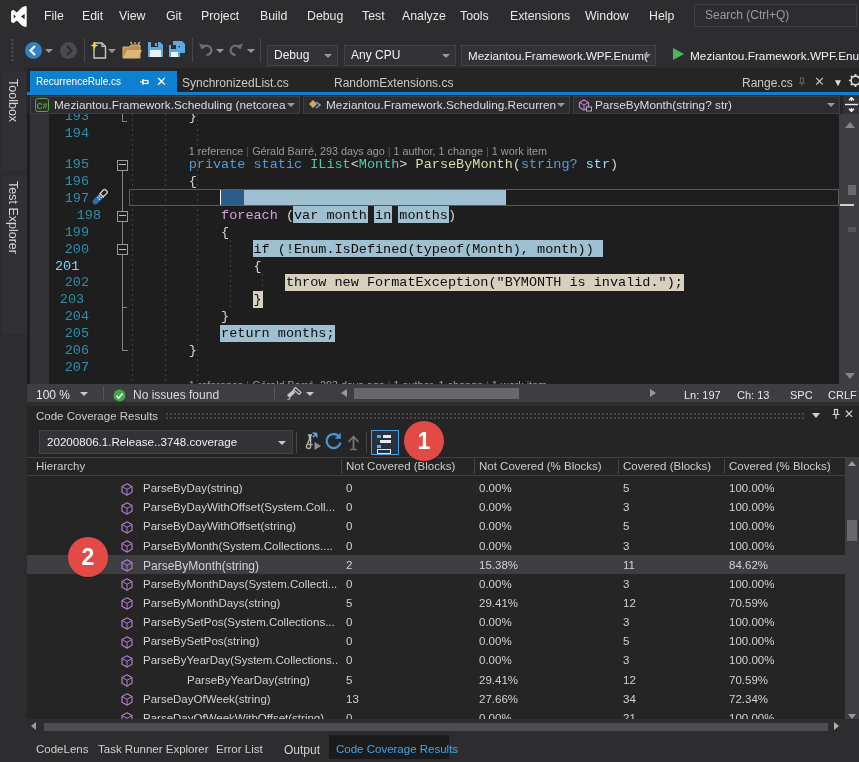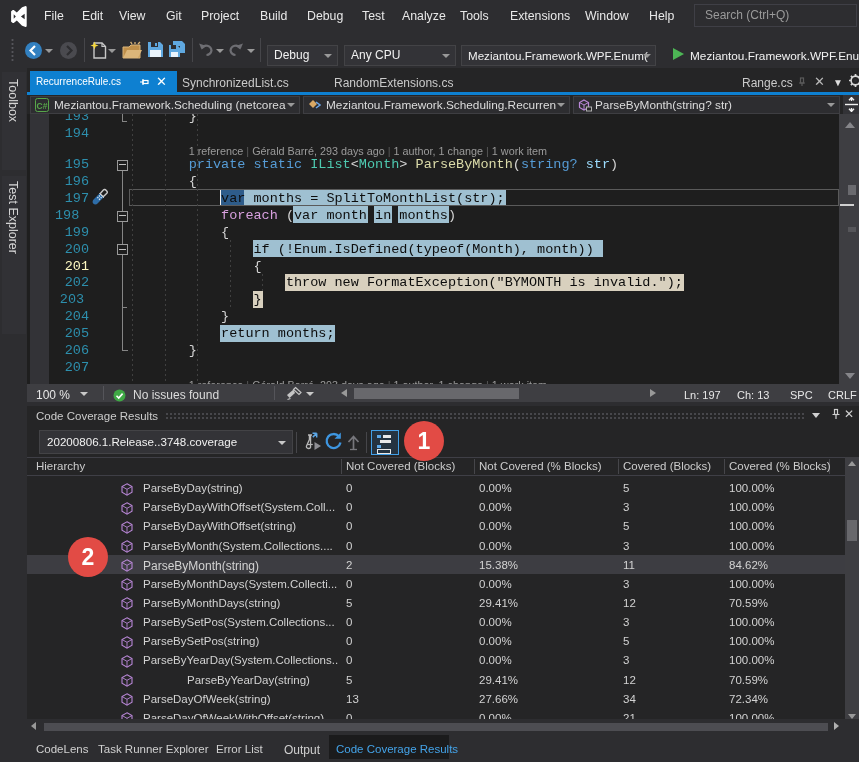--- a/index.html
+++ b/index.html
@@ -172,24 +172,24 @@
 <div class="abs" style="left:257.9px;top:159.8px;width:398.9px;height:16.95px;background:#d8d0be;"></div>
 <div class="abs" style="left:225.5px;top:176.7px;width:10.1px;height:16.95px;background:#d8d0be;"></div>
 <div class="abs" style="left:193.1px;top:210.6px;width:115.4px;height:16.95px;background:#9fc0d1;"></div>
 <div class="abs" style="left:101.5px;top:75.1px;width:710px;height:16.95px;border:1px solid #5a5a5a;box-sizing:border-box;"></div>
 <div class="abs" style="left:192.6px;top:76.2px;width:1.5px;height:15px;background:#f0f0f0;"></div>
 <div class="abs" style="left:28.0px;top:-5.2px;width:34px;text-align:right;color:#2d8fad;">193</div>
 <div class="abs" style="left:28.0px;top:11.7px;width:34px;text-align:right;color:#2d8fad;">194</div>
 <div class="abs" style="left:28.0px;top:42.8px;width:34px;text-align:right;color:#2d8fad;">195</div>
 <div class="abs" style="left:28.0px;top:59.8px;width:34px;text-align:right;color:#2d8fad;">196</div>
 <div class="abs" style="left:28.0px;top:76.7px;width:34px;text-align:right;color:#2d8fad;">197</div>
-<div class="abs" style="left:28.0px;top:93.6px;width:34px;text-align:left;color:#2d8fad;">198</div>
+<div class="abs" style="left:40px;top:93.6px;width:34px;text-align:right;color:#2d8fad;">198</div>
 <div class="abs" style="left:28.0px;top:110.6px;width:34px;text-align:right;color:#2d8fad;">199</div>
 <div class="abs" style="left:28.0px;top:127.5px;width:34px;text-align:right;color:#2d8fad;">200</div>
-<div class="abs" style="left:28.0px;top:144.5px;width:34px;text-align:right;color:#fef9c3;">201</div>
+<div class="abs" style="left:28.0px;top:144.5px;width:34px;text-align:left;color:#7dd3fc;">201</div>
 <div class="abs" style="left:28.0px;top:161.4px;width:34px;text-align:right;color:#2d8fad;">202</div>
 <div class="abs" style="left:28.0px;top:178.3px;width:34px;text-align:center;color:#2d8fad;">203</div>
 <div class="abs" style="left:28.0px;top:195.3px;width:34px;text-align:right;color:#2d8fad;">204</div>
 <div class="abs" style="left:28.0px;top:212.2px;width:34px;text-align:right;color:#2d8fad;">205</div>
 <div class="abs" style="left:28.0px;top:229.2px;width:34px;text-align:right;color:#2d8fad;">206</div>
 <div class="abs" style="left:28.0px;top:246.1px;width:34px;text-align:right;color:#2d8fad;">207</div>
 <div class="abs" style="left:105.3px;top:0.0px;width:1px;height:270px;background-image:repeating-linear-gradient(to bottom,#404040 0 2px,transparent 2px 5px);"></div>
 <div class="abs" style="left:137.7px;top:0.0px;width:1px;height:270px;background-image:repeating-linear-gradient(to bottom,#404040 0 2px,transparent 2px 5px);"></div>
 <div class="abs" style="left:170.1px;top:0.0px;width:1px;height:270px;background-image:repeating-linear-gradient(to bottom,#404040 0 2px,transparent 2px 5px);"></div>
 <div class="abs" style="left:202.5px;top:126.0px;width:1px;height:68px;background-image:repeating-linear-gradient(to bottom,#404040 0 2px,transparent 2px 5px);"></div>
@@ -211,21 +211,20 @@
 <path d="M8.2 7.4h5.6v8.2c0 2-1 3.4-2.8 3.4s-2.8-1.4-2.8-3.4z" fill="#2e6da8"></path>
 <path d="M9.3 8.6h1.3v1.3H9.3zM11.6 8.6h1.3v1.3h-1.3zM9.3 10.9h1.3v1.3H9.3zM11.6 10.9h1.3v1.3h-1.3z" fill="#d9e6f2"></path>
 <path d="M8.2 7.4h5.6v1" fill="none" stroke="#e8e8e8" stroke-width="0.8"></path>
       </g>
     </svg>
 <div class="abs" style="left:161.7px;top:28.5px;font-size:10.8px;white-space:pre;font-family:'Liberation Sans',sans-serif;"><span style="color:#9b9b9b">1 reference</span><span style="color:#5a5a5a"> | </span><span style="color:#9b9b9b">Gérald Barré, 293 days ago</span><span style="color:#5a5a5a"> | </span><span style="color:#9b9b9b">1 author, 1 change</span><span style="color:#5a5a5a"> | </span><span style="color:#9b9b9b">1 work item</span></div>
 <div class="abs" style="left:161.7px;top:262.9px;font-size:10.8px;white-space:pre;font-family:'Liberation Sans',sans-serif;"><span style="color:#9b9b9b">1 reference</span><span style="color:#5a5a5a"> | </span><span style="color:#9b9b9b">Gérald Barré, 293 days ago</span><span style="color:#5a5a5a"> | </span><span style="color:#9b9b9b">1 author, 1 change</span><span style="color:#5a5a5a"> | </span><span style="color:#9b9b9b">1 work item</span></div>
 <div class="abs" style="left:161.7px;top:-5.2px;white-space:pre;"><span style="color:#d4d4d4">}</span></div>
 <div class="abs" style="left:161.7px;top:42.8px;white-space:pre;"><span style="color:#569cd6">private static </span><span style="color:#4ec9b0">IList</span><span style="color:#d4d4d4">&lt;</span><span style="color:#4ec9b0">Month</span><span style="color:#d4d4d4">&gt;</span> <span style="color:#dcdcaa">ParseByMonth</span><span style="color:#d4d4d4">(</span><span style="color:#569cd6">string?</span> <span style="color:#9cdcfe">str</span><span style="color:#d4d4d4">)</span></div>
 <div class="abs" style="left:161.7px;top:59.8px;white-space:pre;"><span style="color:#d4d4d4">{</span></div>
-<div class="abs" style="left:194.1px;top:76.7px;white-space:pre;"><span style="color:#0d0d0d">var months = SplitToMonthList(str);</span></div>
 <div class="abs" style="left:194.1px;top:93.6px;white-space:pre;"><span style="color:#d8a0df">foreach </span><span style="color:#d4d4d4">(</span><span style="color:#0d0d0d">var month</span> <span style="color:#0d0d0d">in</span> <span style="color:#0d0d0d">months</span><span style="color:#d4d4d4">)</span></div>
 <div class="abs" style="left:194.1px;top:110.6px;white-space:pre;"><span style="color:#d4d4d4">{</span></div>
 <div class="abs" style="left:226.5px;top:127.5px;white-space:pre;"><span style="color:#0d0d0d">if (!Enum.IsDefined(typeof(Month), month))</span></div>
 <div class="abs" style="left:226.5px;top:144.5px;white-space:pre;"><span style="color:#d4d4d4">{</span></div>
 <div class="abs" style="left:258.9px;top:161.4px;white-space:pre;"><span style="color:#0d0d0d">throw new FormatException("BYMONTH is invalid.");</span></div>
 <div class="abs" style="left:226.5px;top:178.3px;white-space:pre;"><span style="color:#0d0d0d">}</span></div>
 <div class="abs" style="left:194.1px;top:195.3px;white-space:pre;"><span style="color:#d4d4d4">}</span></div>
 <div class="abs" style="left:194.1px;top:212.2px;white-space:pre;"><span style="color:#0d0d0d">return months;</span></div>
 <div class="abs" style="left:161.7px;top:229.2px;white-space:pre;"><span style="color:#d4d4d4">}</span></div>
   </div>

